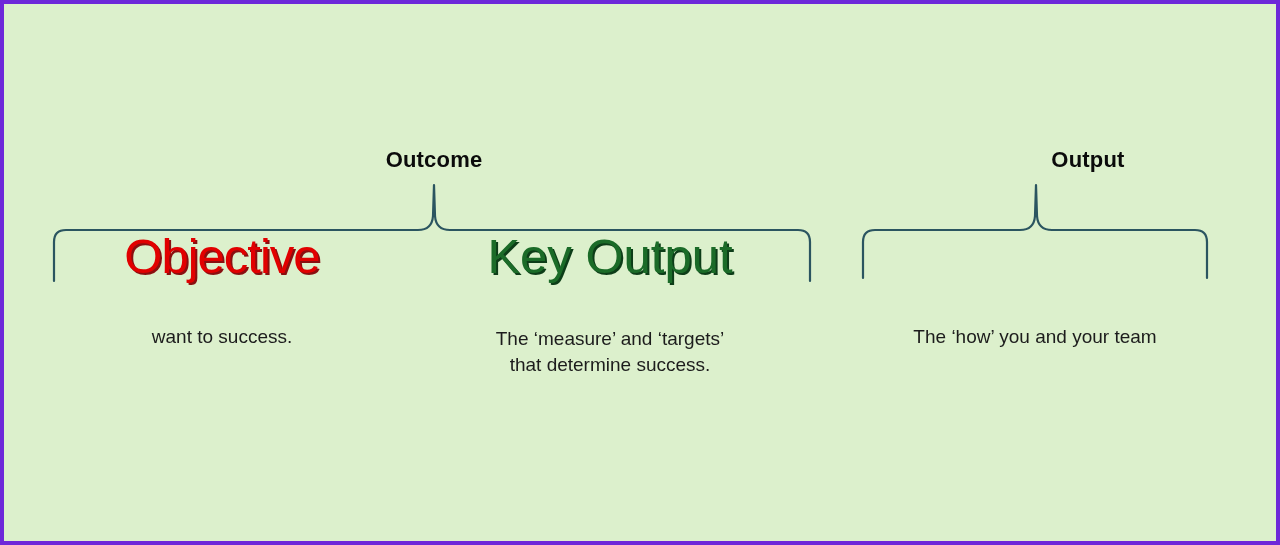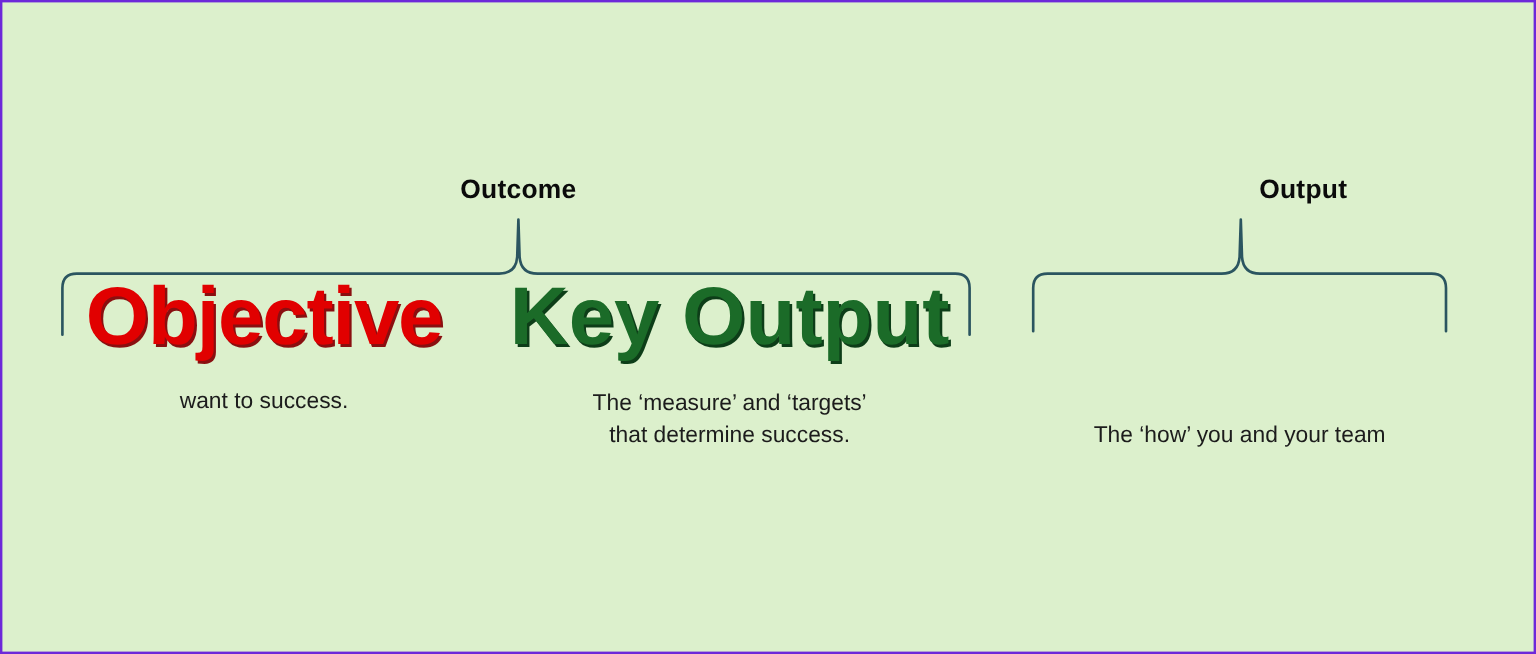--- a/index.html
+++ b/index.html
@@ -14,21 +14,21 @@
     background: #15262b;
   }
 
   
   .frame {
     position: relative;
     box-sizing: border-box;
     width: 1280px;
     height: 545px;
     background: #dcf0cc;
-    border: 2px solid #6d28d9;
+    border: 4px solid #6d28d9;
     padding-left: 40px;
   }
 
   .canvas {
     position: absolute;
     inset: 0;
     overflow: hidden;
   }
 
   
@@ -53,22 +53,22 @@
     text-align: center;
   }
   .group-label.outcome { left: 430px; top: 143px; }
   .group-label.output  { left: 1084px; top: 143px; }
 
   
   .heading {
     position: absolute;
     transform: translateX(-50%);
     white-space: nowrap;
-    font-weight: bold;
-    font-size: 68px;
+    font-weight: normal;
+    font-size: 49px;
     line-height: 1;
     letter-spacing: -1px;
   }
   .heading.objective {
     left: 218px;
     top: 228px;
     color: #e10000;
     text-shadow: 2px 2px 0 #8a0f10;
   }
   .heading.keyresults {
@@ -90,21 +90,21 @@
     position: absolute;
     transform: translateX(-50%);
     text-align: center;
     font-size: 19px;
     line-height: 1.38;
     color: #1c1c1c;
     white-space: nowrap;
   }
   .caption.objective   { left: 218px;  top: 320px; }
   .caption.keyresults  { left: 606px;  top: 322px; }
-  .caption.initiatives { left: 1031px; top: 320px; margin-top: 28px; }
+  .caption.initiatives { left: 1031px; top: 320px; }
   .caption .line { display: block; }
 </style>
 </head>
 <body>
 
 <div class="frame">
   <div class="canvas">
 
     <svg class="brace-layer" viewBox="0 0 1280 545" width="1280" height="545" xmlns="http://www.w3.org/2000/svg">
 

